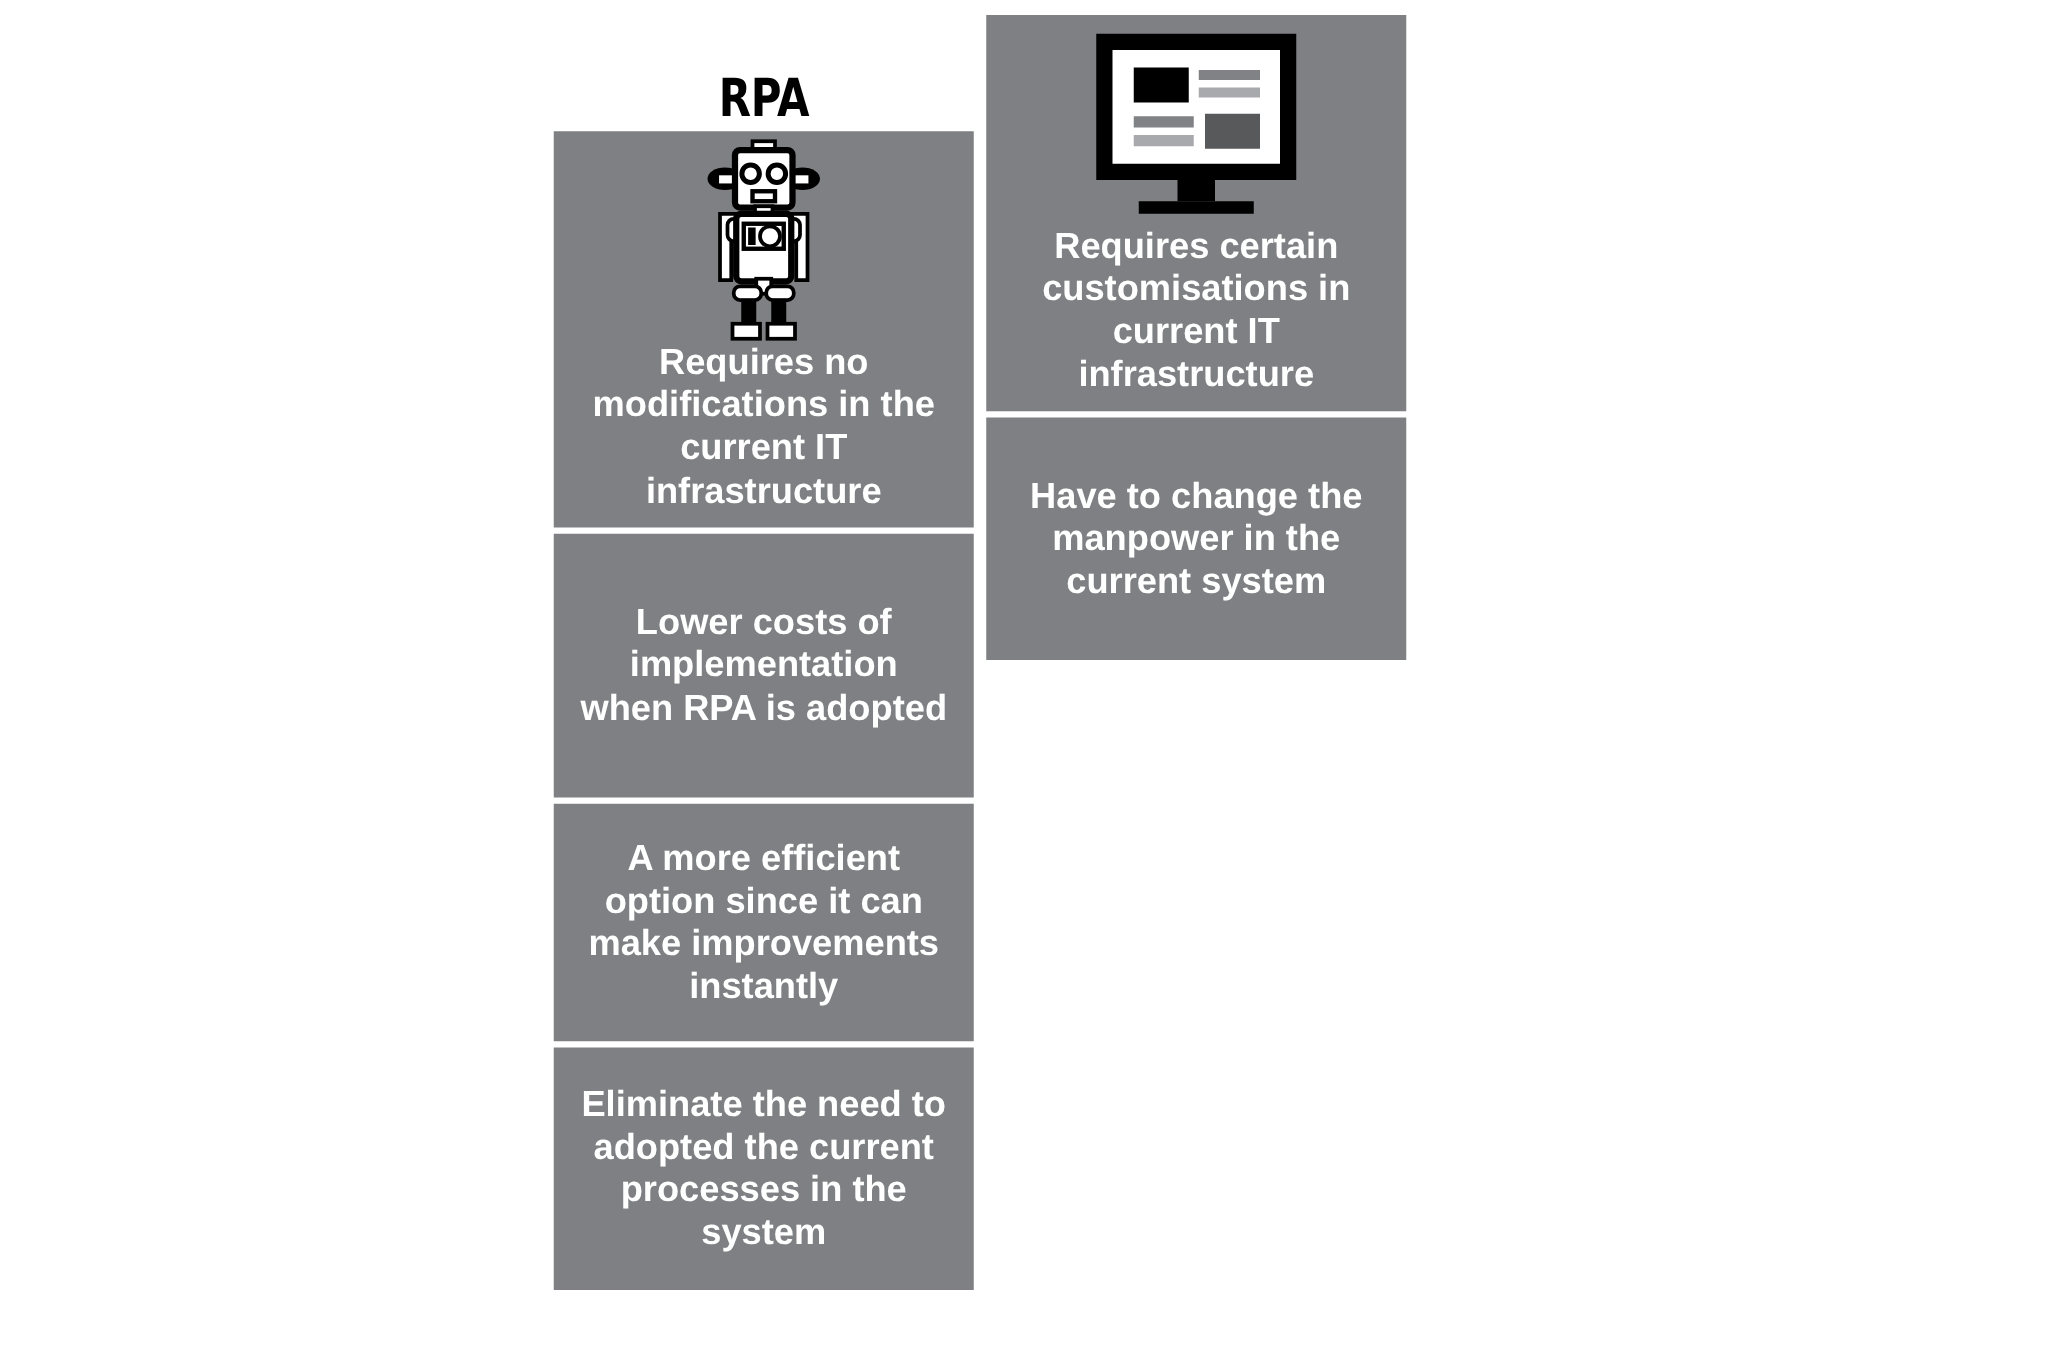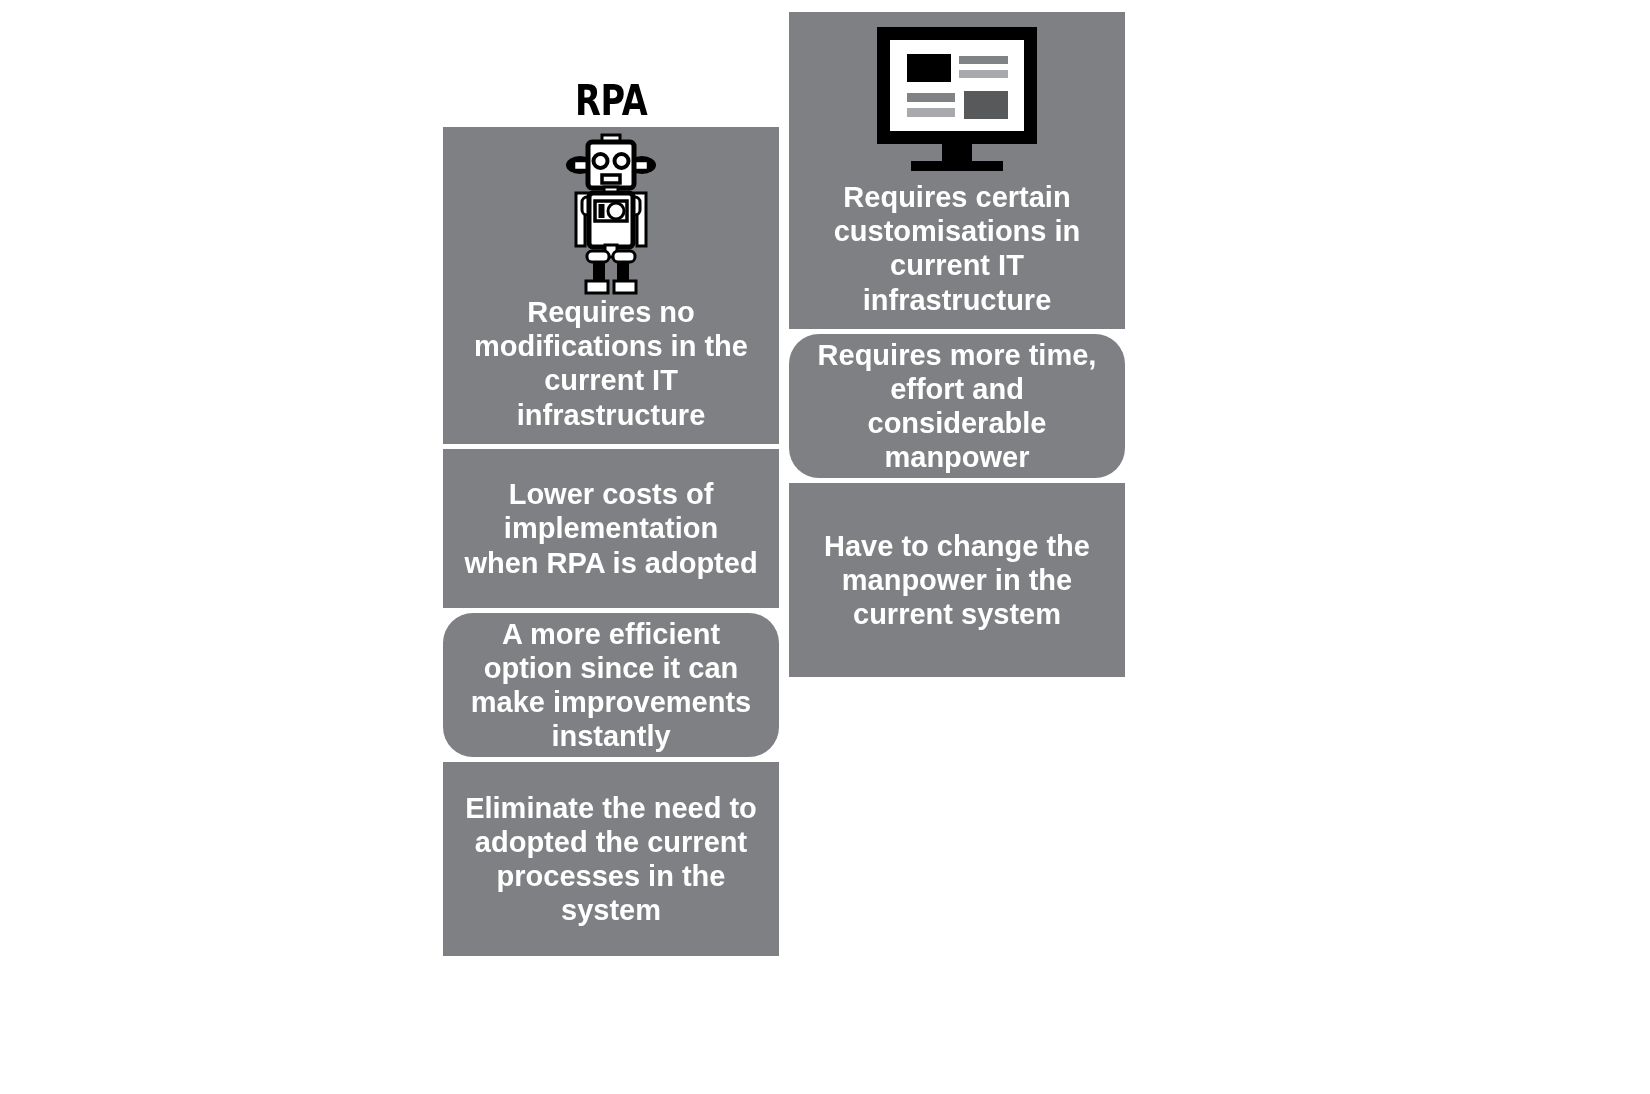--- a/index.html
+++ b/index.html
@@ -76,22 +76,22 @@
   .cell-text {
     font-size: 29px;
     line-height: 1.18;
     color: #ffffff;
     white-space: pre-line;
     display: block;
   }
 
   
   .row-1 { height: 317px; justify-content: flex-start; padding-top: 0; }
-  .row-2 { height: 159px; }
-  .row-3 { height: 144px; border-radius: 30px; }
+  .row-2 { height: 211px; }
+  .row-3 { height: 190px; }
   .row-4 { height: 194px; }
 
   .row-1 .icon-wrap {
     height: 172px;
     display: flex;
     align-items: center;
     justify-content: center;
     width: 100%;
   }
   .row-1 .cell-text { margin-top: -4px; }
@@ -213,26 +213,20 @@
             <rect x="38" y="138" width="92" height="10" fill="#000000"></rect>
           </svg>
         </div>
         <span class="cell-text">Requires certain
 customisations in
 current IT
 infrastructure</span>
       </div>
 
 
-      <div class="cell row-3">
-        <span class="cell-text">Requires more time,
-effort and
-considerable
-manpower</span>
-      </div>
 
       <div class="cell row-4">
         <span class="cell-text">Have to change the
 manpower in the
 current system</span>
       </div>
 
     </div>
   </div>
 

